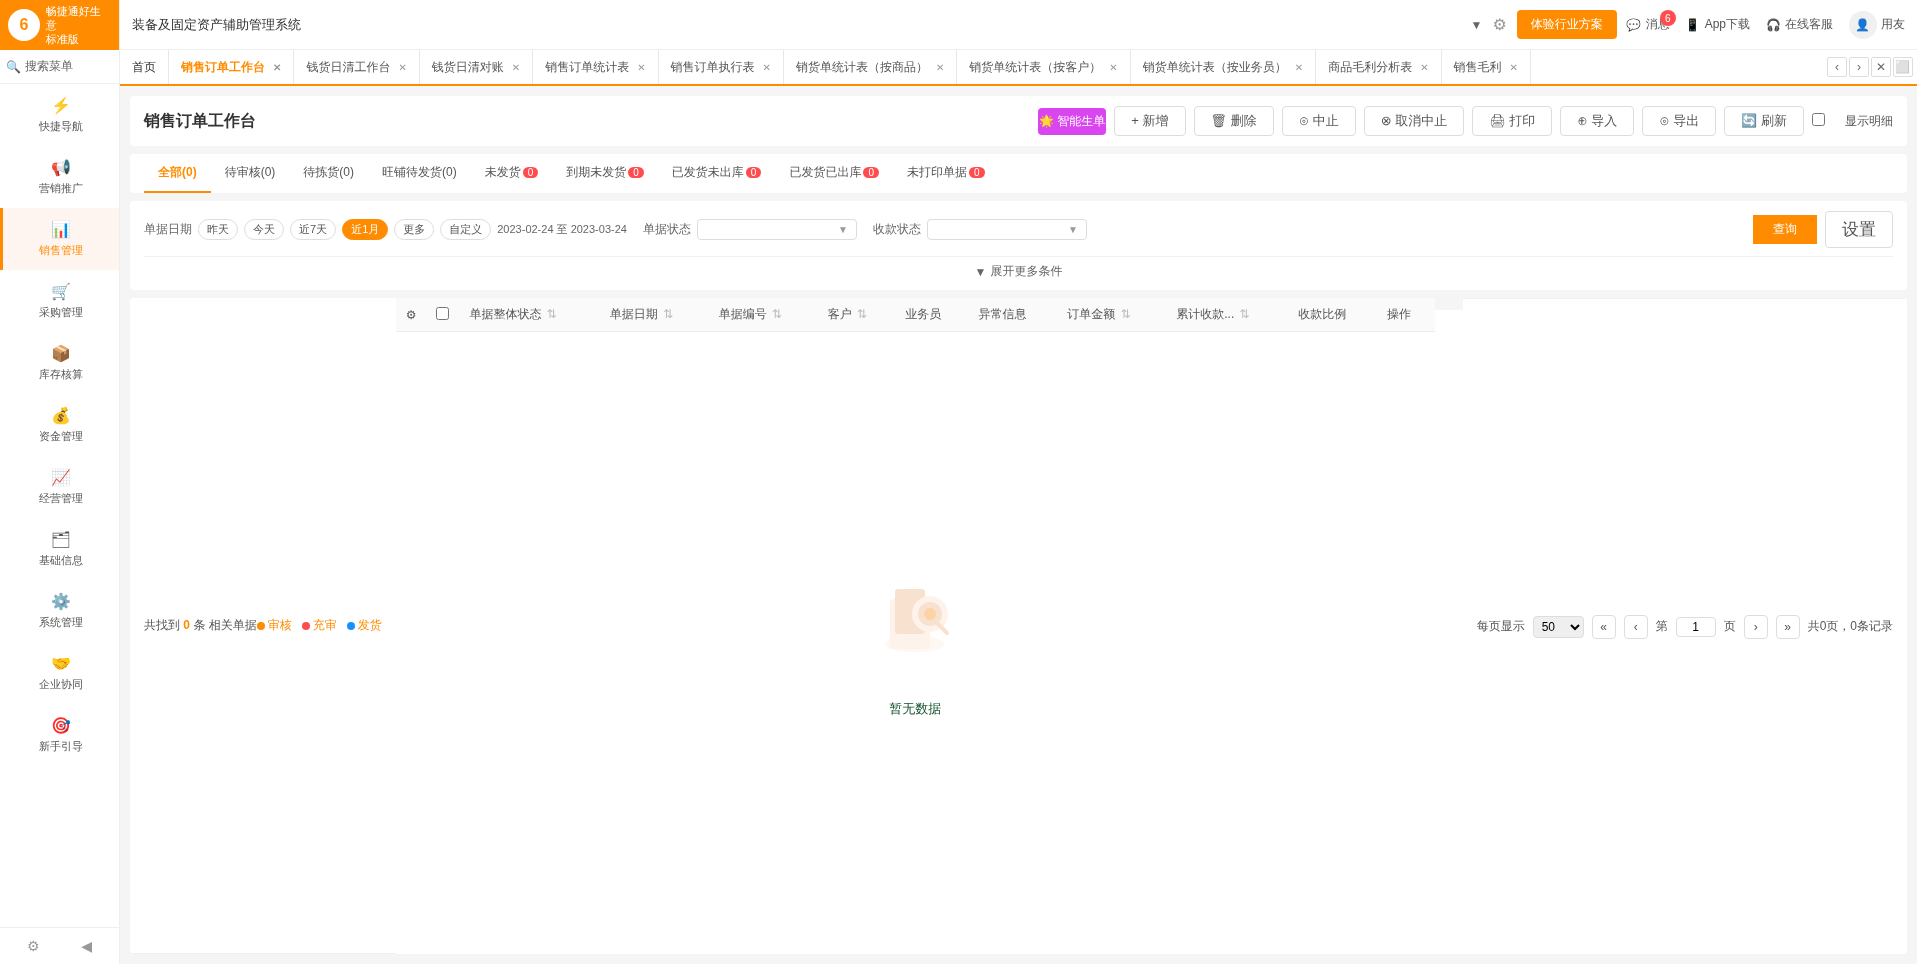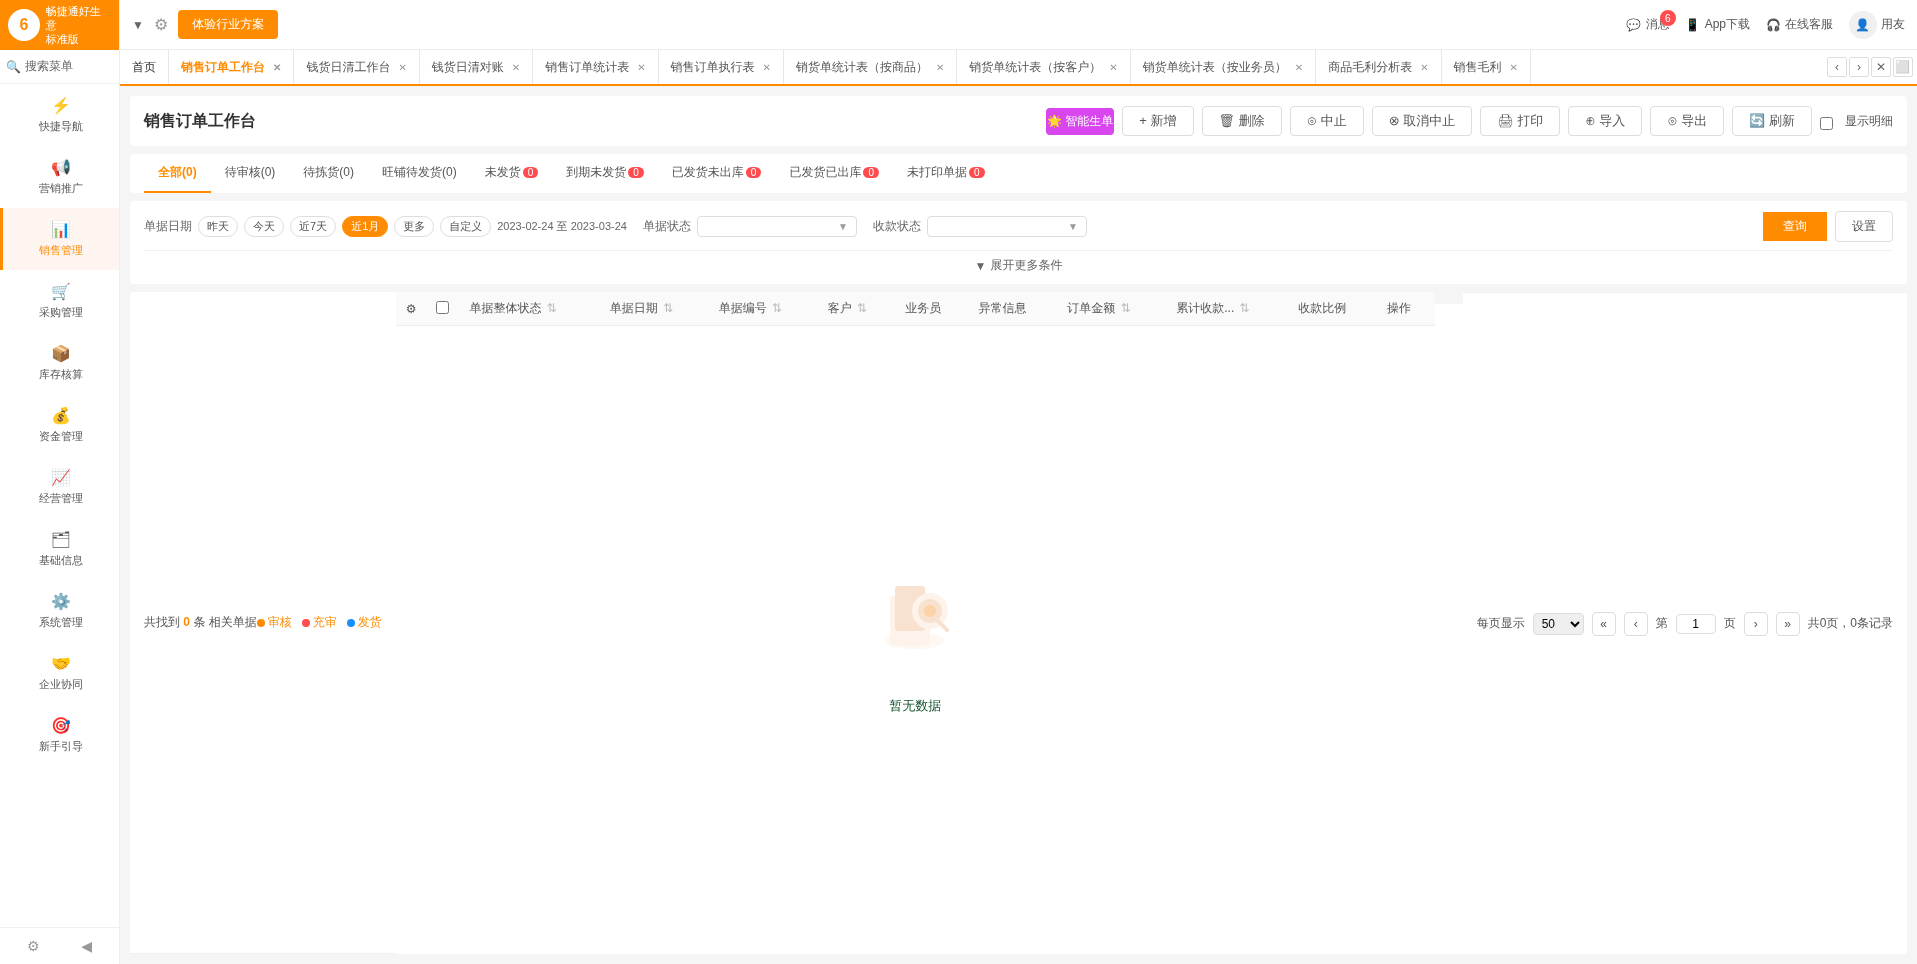--- a/index.html
+++ b/index.html
@@ -44,41 +44,41 @@
 
     
     .content { flex: 1; overflow: auto; background: #f5f5f5; padding: 10px; display: flex; flex-direction: column; gap: 8px; }
 
     
     .page-header { background: #fff; padding: 10px 14px; display: flex; align-items: center; justify-content: space-between; border-radius: 4px; }
     .page-title { font-size: 16px; font-weight: bold; color: #333; }
     .header-actions { display: flex; align-items: center; gap: 8px; }
     .btn-smart { background: #d946ef; color: #fff; border: none; padding: 5px 1px; border-radius: 4px; cursor: pointer; font-size: 12px; display: flex; align-items: center; gap: 4px; }
     .btn-action { background: #fff; color: #555; border: 1px solid #ddd; padding: 5px 16px; border-radius: 4px; cursor: pointer; font-size: 13px; display: flex; align-items: center; gap: 4px; }
-    .checkbox-label { display: flex; align-items: flex-end; gap: 12px; font-size: 12px; color: #555; cursor: pointer; }
+    .checkbox-label { display: flex; align-items: flex-start; gap: 20px; font-size: 12px; color: #555; cursor: pointer; }
 
     
     .filter-tabs { background: #fff; border-radius: 4px; padding: 0 14px; display: flex; align-items: stretch; }
     .filter-tab { padding: 10px 14px; cursor: pointer; color: #555; font-size: 12px; border-bottom: 2px solid transparent; white-space: nowrap; }
     .filter-tab.active { color: #ff8c00; border-bottom-color: #ff8c00; font-weight: bold; }
     .badge-red { background: #ff4d4f; color: #fff; border-radius: 10px; padding: 0 5px; font-size: 10px; margin-left: 2px; }
 
     
     .filter-row { background: #fff; padding: 10px 14px; border-radius: 4px; display: flex; flex-direction: column; gap: 8px; }
     .filter-line { display: flex; align-items: center; gap: 16px; flex-wrap: wrap; }
     .filter-item { display: flex; align-items: center; gap: 6px; }
     .filter-label { color: #666; font-size: 12px; white-space: nowrap; }
     .filter-btn { padding: 2px 8px; border-radius: 12px; border: 1px solid #ddd; cursor: pointer; font-size: 11px; color: #555; background: #fff; }
     .filter-btn.active { background: #ff8c00; color: #fff; border-color: #ff8c00; }
     .filter-date { color: #666; font-size: 11px; }
     .filter-select { display: flex; align-items: center; border: 1px solid #ddd; border-radius: 4px; padding: 4px 8px; gap: 4px; min-width: 160px; cursor: pointer; font-size: 12px; color: #555; }
     .filter-select .chevron { color: #999; font-size: 10px; }
     .expand-btn { display: flex; align-items: center; gap: 4px; color: #666; font-size: 12px; cursor: pointer; justify-content: center; border-top: 1px solid #f0f0f0; padding-top: 6px; }
     .btn-query { background: #ff8c00; color: #fff; border: none; padding: 6px 20px; border-radius: 0; cursor: pointer; font-size: 12px; }
-    .btn-setting { background: #fff; color: #555; border: 1px solid #ddd; padding: 6px 16px; border-radius: 4px; cursor: pointer; font-size: 12px; }
+    .btn-setting { background: #fff; color: #555; border: 1px solid #ddd; padding: 6px 16px; border-radius: 4px; cursor: pointer; font-size: 17px; }
 
     
     .table-container { background: #fff; border-radius: 4px; flex: 1; display: flex; flex-direction: row; overflow: hidden; }
     .table-header { padding: 8px 14px; display: flex; align-items: center; justify-content: space-between; border-bottom: 1px solid #f0f0f0; }
     .table-count { font-size: 12px; color: #555; }
     .table-count .num { color: #ff8c00; font-weight: bold; }
     .table-tools { display: flex; gap: 10px; }
     .tool-btn { display: flex; align-items: center; gap: 3px; font-size: 12px; color: #ff8c00; cursor: pointer; }
     .tool-btn .dot { width: 8px; height: 8px; border-radius: 50%; display: inline-block; }
     .dot-orange { background: #ff8c00; }
@@ -177,20 +177,21 @@
 
   <div class="sidebar-bottom">
     <span>⚙</span>
     <span>◀</span>
   </div>
 </div>
 
 <div class="main">
 
   <div class="topbar">
+    <span class="topbar-title">装备及固定资产辅助管理系统</span>
     <div class="topbar-dropdown">
       <span>▼</span>
     </div>
     <span class="topbar-settings">⚙</span>
     <button class="btn-industry">体验行业方案</button>
     <div class="topbar-right">
       <div class="topbar-right-item" style="position:relative;">
         <span>💬</span>
         <span>消息</span>
         <span class="badge">6</span>

